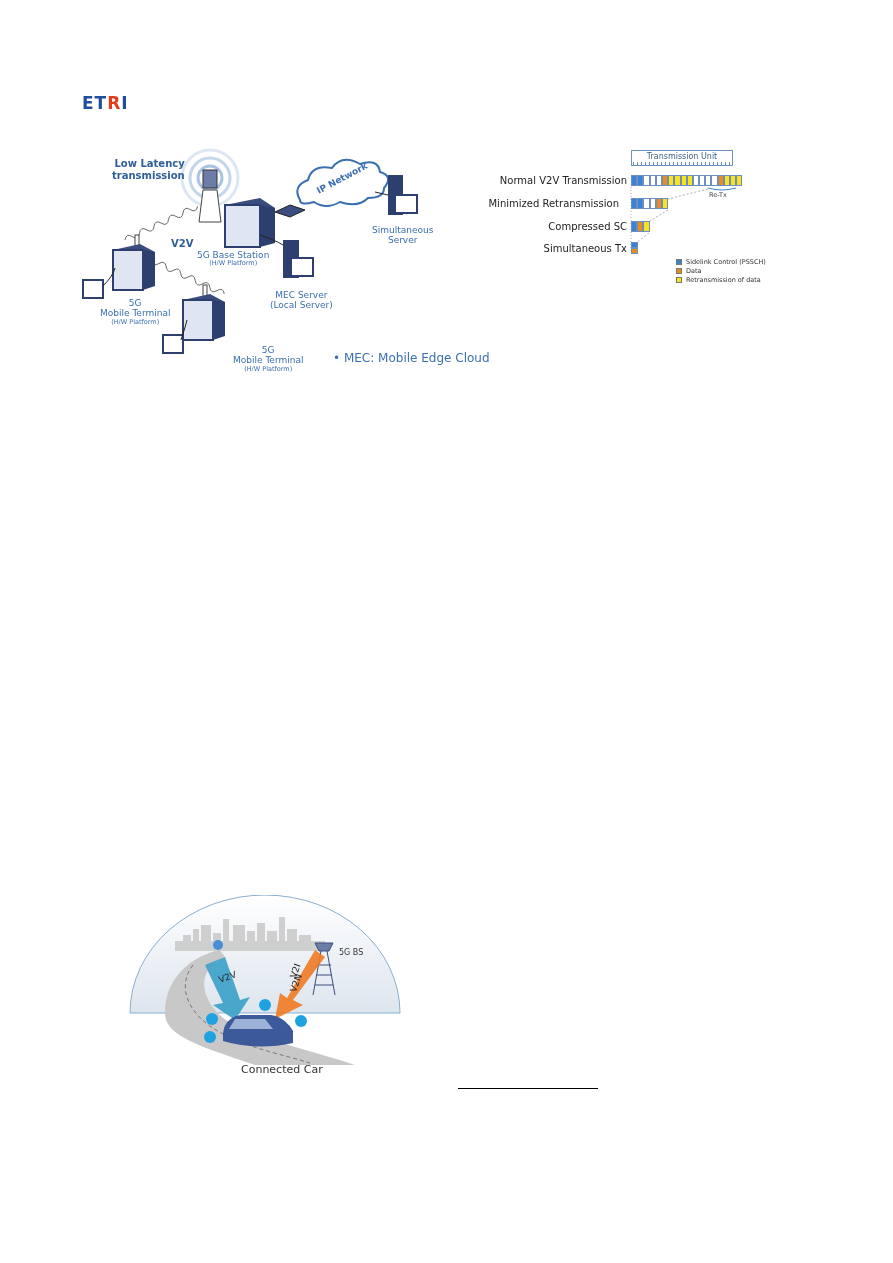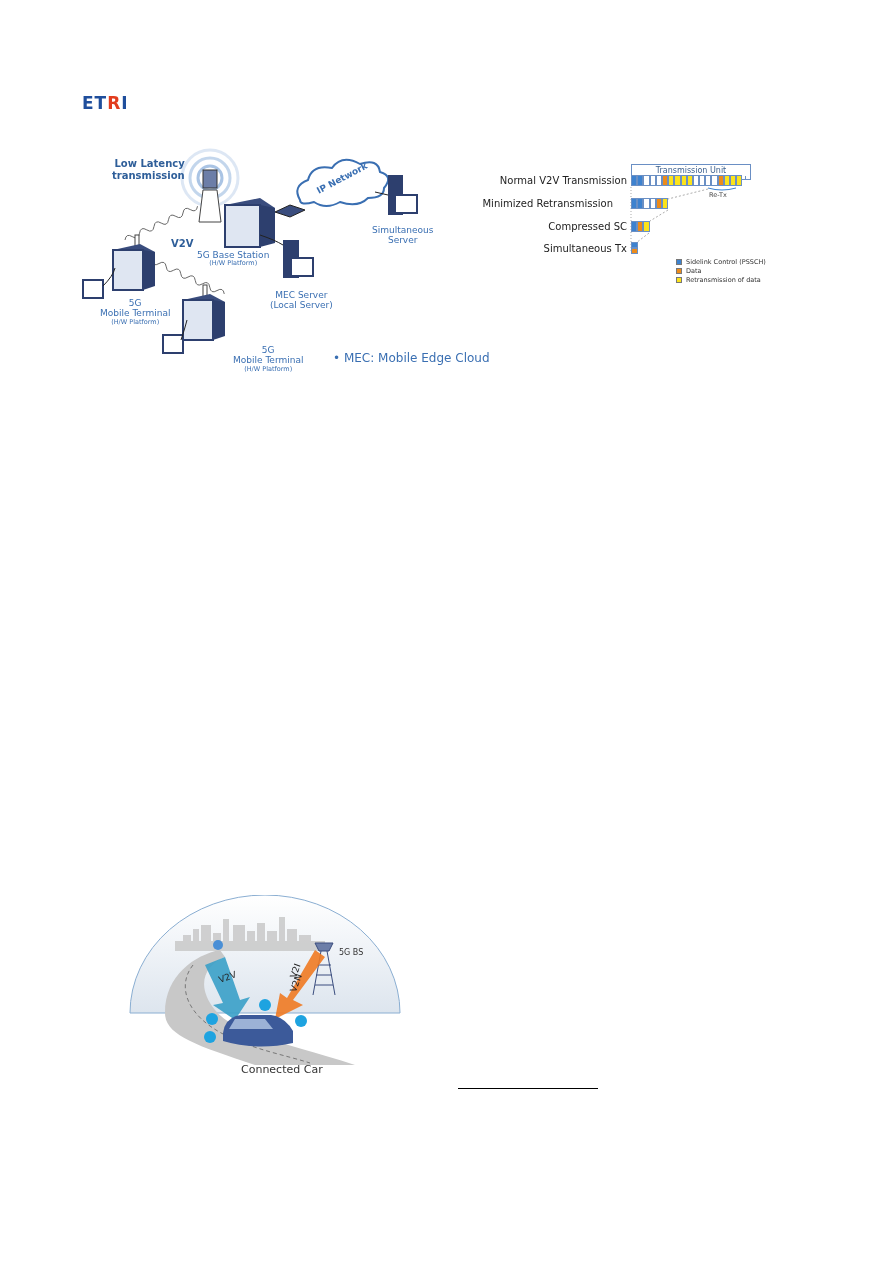--- a/index.html
+++ b/index.html
@@ -14,21 +14,21 @@
   
   .tx-row-label { position: absolute; font-family: "DejaVu Sans", sans-serif; font-size: 10px; color: #222; text-align: right; white-space: nowrap; }
   .tx-bar { position: absolute; display: flex; height: 11px; }
   .cell { width: 6.2px; height: 11px; border: 0.5px solid #6a8fc4; box-sizing: border-box; }
   .c-blue { background: #3d82cf; }
   .c-orange { background: #ec8b1a; }
   .c-yellow { background: #fbe31b; }
   .c-white { background: #ffffff; }
   .legend-item { position: absolute; font-family: "DejaVu Sans", sans-serif; font-size: 6.5px; color: #333; display: flex; align-items: center; gap: 4px; white-space: nowrap; margin-top: 32px; }
   .legend-sw { width: 6px; height: 6px; border: 0.5px solid #777; box-sizing: border-box; }
-  .tu-box { position: absolute; left: 631px; top: 164px; width: 120px; height: 16px; border: 1px solid #6a8fc4; box-sizing: border-box; }
+  .tu-box { position: absolute; left: 631px; top: 150px; width: 102px; height: 16px; border: 1px solid #6a8fc4; box-sizing: border-box; }
   .tu-text { position: absolute; left: 0; right: 0; top: 1px; text-align: center; font-family: "DejaVu Sans", sans-serif; font-size: 8px; color: #3a5f8e; }
   .ticks { position: absolute; left: 1px; right: 1px; bottom: 0; height: 3px; background: repeating-linear-gradient(90deg, #6a8fc4 0 1px, transparent 1px 4px); }
   .retx { position: absolute; left: 709px; top: 191px; font-family: "DejaVu Sans", sans-serif; font-size: 6.5px; color: #444; }
   .caption-car { position: absolute; left: 241px; top: 1063px; font-family: "DejaVu Sans", sans-serif; font-size: 11px; color: #333; }
   .footnote-rule { position: absolute; left: 458px; top: 1088px; width: 140px; height: 1px; background: #000; }
 </style>
 </head>
 <body>
 
 <div class="abs logo">
@@ -136,21 +136,21 @@
   </div>
   <svg class="abs" style="left:630px;top:185px;" width="110" height="70">
     <path d="M78,3 q14,4 28,0" fill="none" stroke="#3d82cf" stroke-width="1"></path>
     <line x1="78" y1="4" x2="38" y2="14" stroke="#888" stroke-dasharray="2,2" stroke-width="0.7"></line>
     <line x1="38" y1="25" x2="20" y2="36" stroke="#888" stroke-dasharray="2,2" stroke-width="0.7"></line>
     <line x1="19" y1="48" x2="6" y2="58" stroke="#888" stroke-dasharray="2,2" stroke-width="0.7"></line>
     <line x1="1" y1="2" x2="1" y2="66" stroke="#888" stroke-dasharray="1,2" stroke-width="0.7"></line>
   </svg>
   <div class="retx">Re-Tx</div>
 
-  <div class="tx-row-label" style="right:280px;top:198px;">Minimized Retransmission</div>
+  <div class="tx-row-label" style="right:274px;top:198px;">Minimized Retransmission</div>
   <div class="tx-bar" style="left:631px;top:198px;">
     <div class="cell c-blue"></div>
       <div class="cell c-blue"></div>
       <div class="cell c-white"></div>
       <div class="cell c-white"></div>
       <div class="cell c-orange"></div>
       <div class="cell c-yellow"></div>
   </div>
 
   <div class="tx-row-label" style="right:266px;top:221px;">Compressed SC</div>

